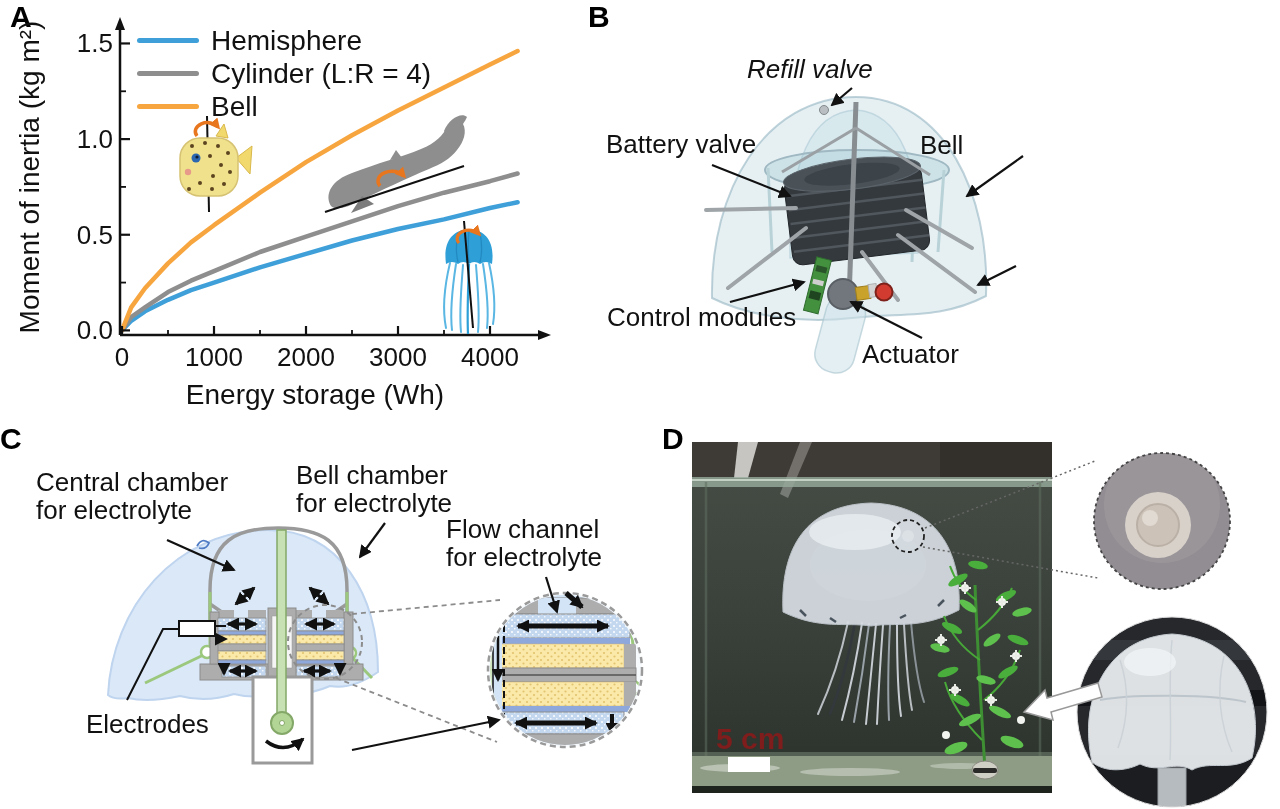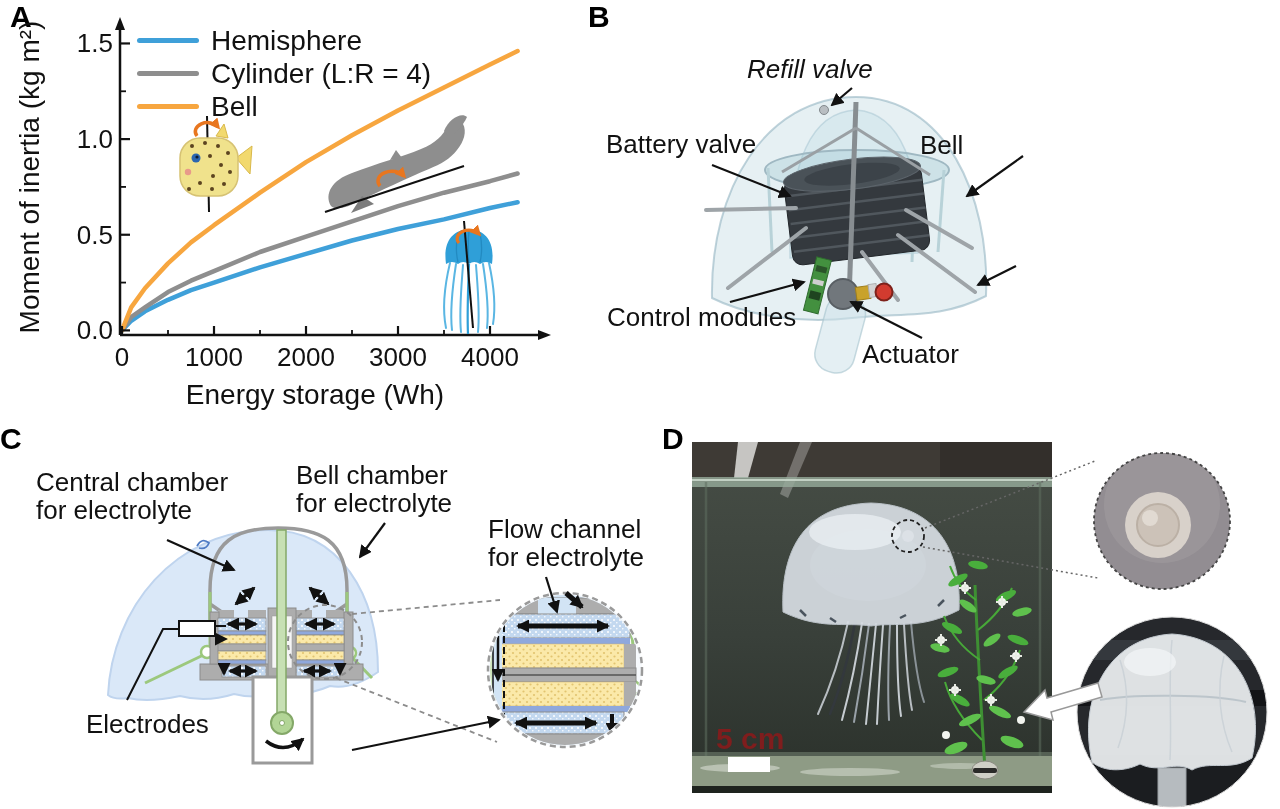--- a/index.html
+++ b/index.html
@@ -490,19 +490,19 @@
 <div class="lbl" style="left:747px;top:55px;font-style:italic;">Refill valve</div>
 <div class="lbl" style="left:606px;top:130px;">Battery valve</div>
 <div class="lbl" style="left:920px;top:131px;">Bell</div>
 <div class="lbl" style="left:607px;top:303px;">Control modules</div>
 <div class="lbl" style="left:862px;top:340px;">Actuator</div>
 
 <div class="lbl" style="left:36px;top:468px;">Central chamber
 for electrolyte</div>
 <div class="lbl" style="left:296px;top:461px;">Bell chamber
 for electrolyte</div>
-<div class="lbl" style="left:488px;top:515px;">Flow channel
+<div class="lbl" style="left:446px;top:515px;">Flow channel
 for electrolyte</div>
 <div class="lbl" style="left:62px;top:710px;margin-left:24px;">Electrodes</div>
 
 <div class="scalebar">5 cm</div>
 
 </div>
 
 </body></html>

